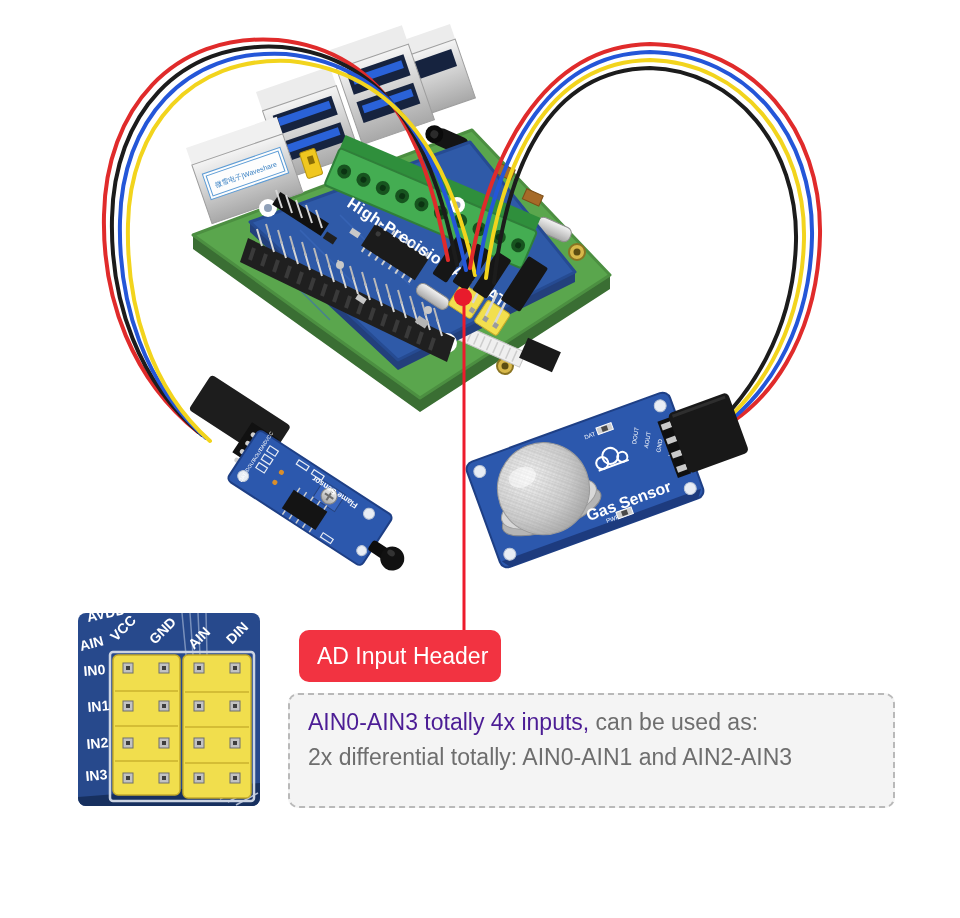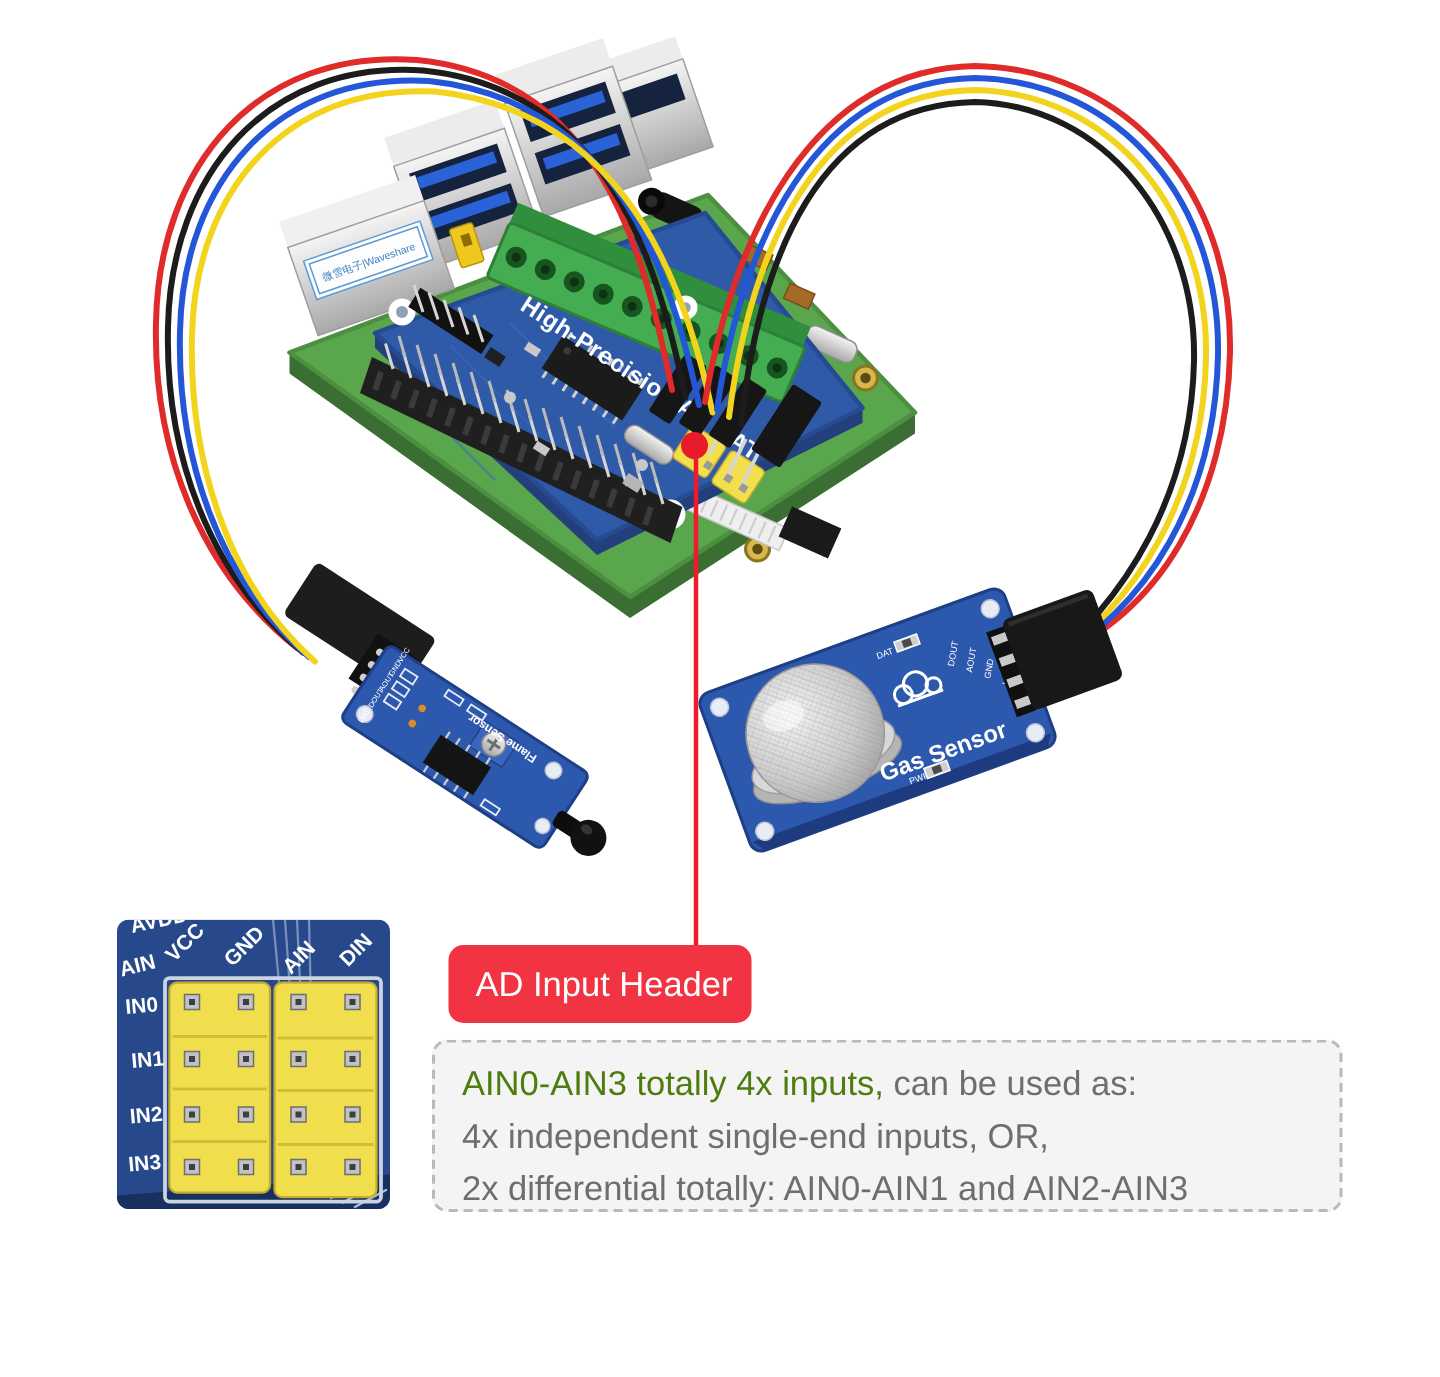--- a/index.html
+++ b/index.html
@@ -9,21 +9,21 @@
   
   #inset{position:absolute;left:78px;top:613px;width:182px;height:193px;border-radius:8px;overflow:hidden;}
   
   #callout{position:absolute;left:299px;top:630px;width:202px;height:52px;background:#f23341;
            border-radius:10px;color:#fff;font-size:23px;line-height:52px;padding-left:18px;
            box-sizing:border-box;}
   
   #infobox{position:absolute;left:288px;top:693px;width:607px;height:115px;background:#f4f4f4;
            border:2px dashed #b9b9b9;border-radius:10px;box-sizing:border-box;
            padding:10px 18px 0 18px;font-size:23px;line-height:35px;color:#6e6e6e;}
-  #infobox .hl{color:#4d7c0f;}
+  #infobox .hl{color:#4c1d95;}
   .svgtext{fill:#ffffff;font-family:"Liberation Sans",sans-serif;}
 </style>
 </head>
 <body>
 
 <div id="stage">
 
   <svg id="photo-svg" width="960" height="918" viewBox="0 0 960 918">
     <defs>
       <linearGradient id="silver" x1="0" y1="0" x2="0" y2="1">
@@ -366,17 +366,16 @@
       </g>
     </svg>
   </div>
 
   <div id="callout">
     <span>AD Input Header</span>
   </div>
 
   <div id="infobox">
     <div><span class="hl">AIN0-AIN3 totally 4x inputs,</span><span> can be used as:</span></div>
-    <div>4x independent single-end inputs, OR,</div>
     <div>2x differential totally: AIN0-AIN1 and AIN2-AIN3</div>
   </div>
 
 </div>
 
 </body></html>

